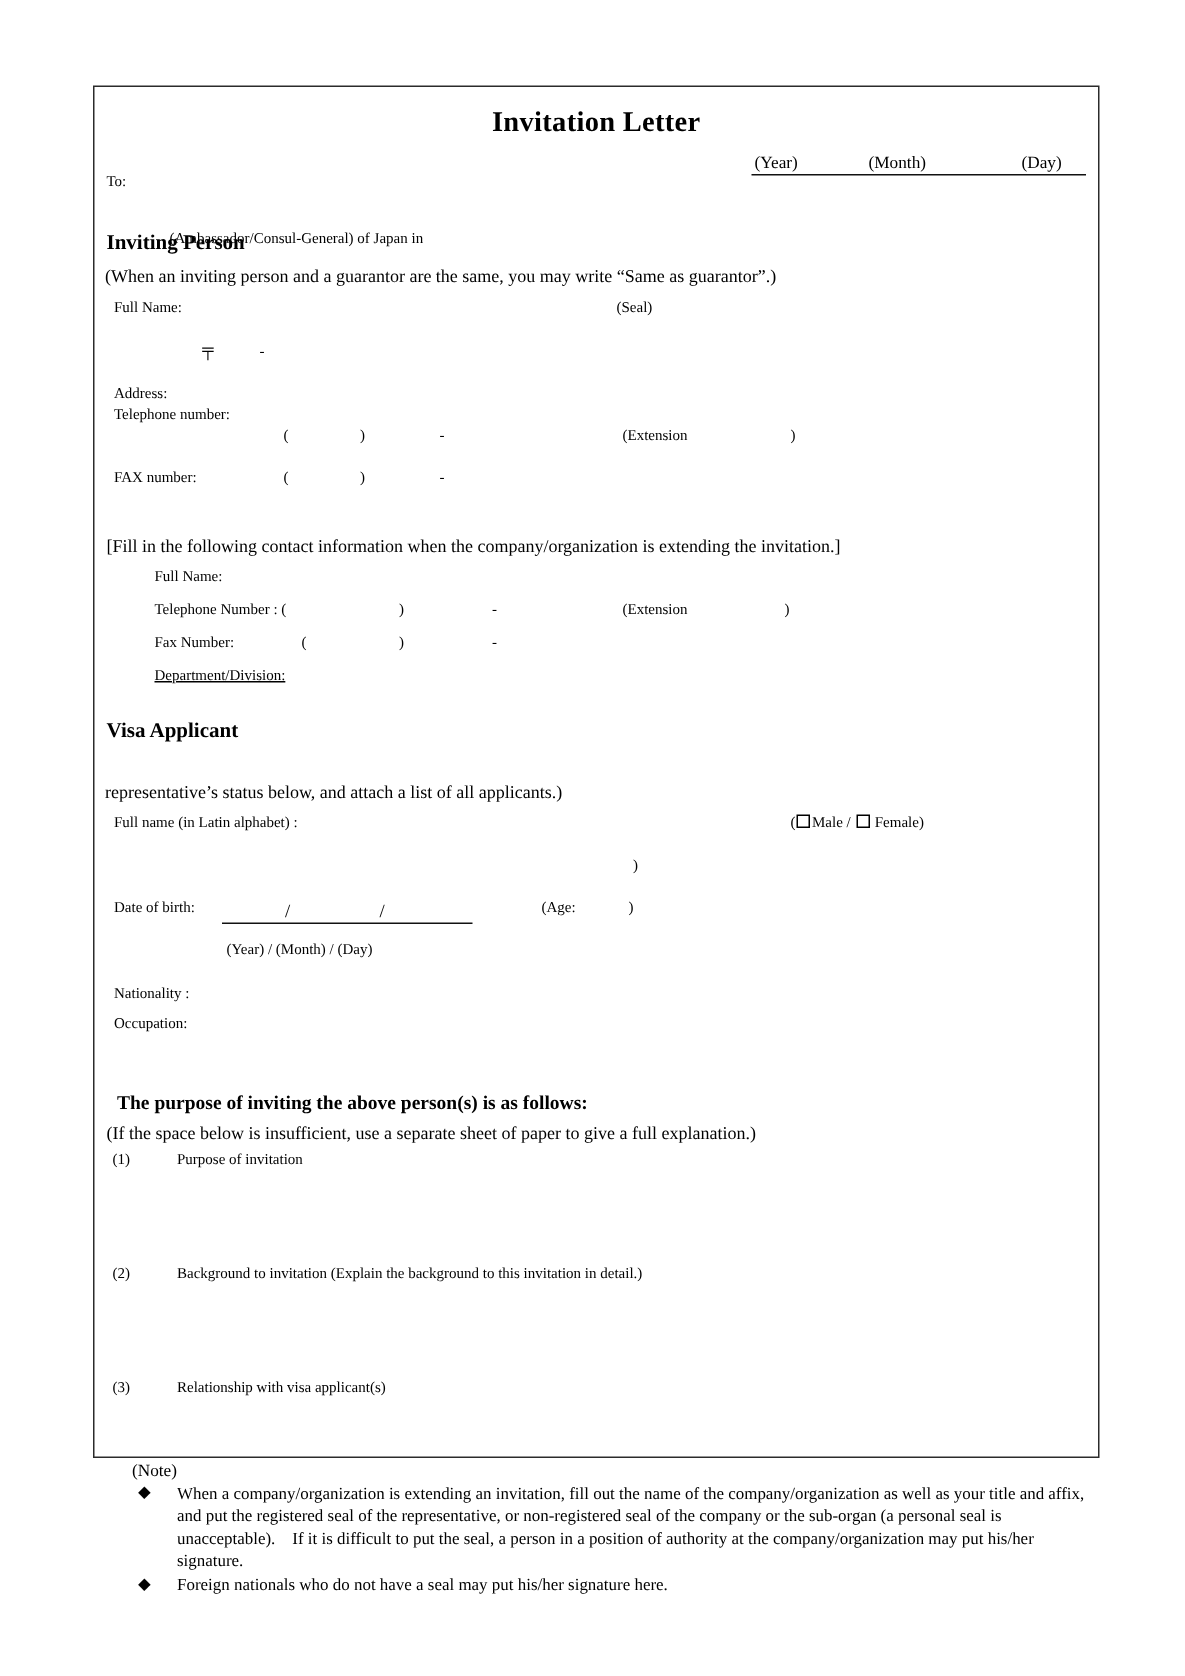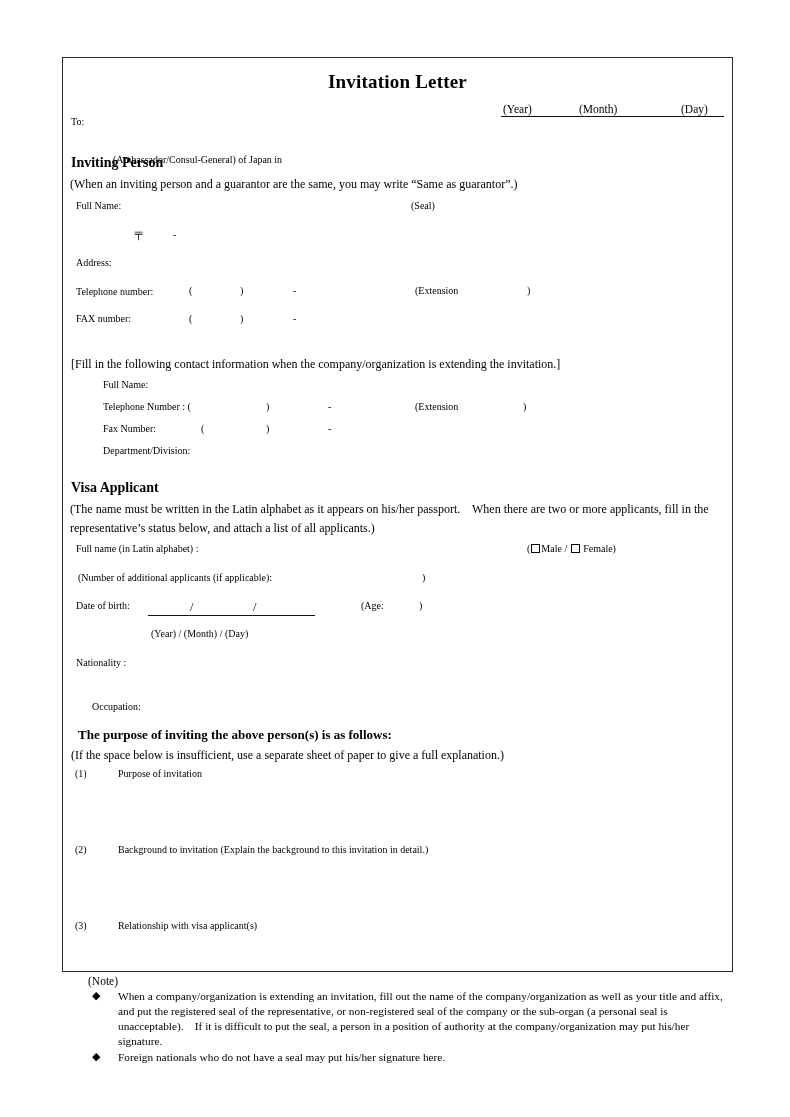--- a/index.html
+++ b/index.html
@@ -144,21 +144,21 @@
     <div class="line heading" style="left:8px; top:97px;">Inviting Person</div>
     <div class="line sz12" style="left:7px; top:119px;">(When an inviting person and a guarantor are the same, you may write “Same as guarantor”.)</div>
 
     <div class="line" style="left:13px; top:142px;">Full Name:</div>
     <div class="line" style="left:348px; top:142px;">(Seal)</div>
 
     <div class="line" style="left:13px; top:171px;margin-top:28px;">Address:</div>
     <div class="line" style="left:71px; top:171px; font-family:'DejaVu Sans',sans-serif; font-size:12px;">〒</div>
     <div class="line" style="left:110px; top:171px;">-</div>
 
-    <div class="line" style="left:13px; top:228px;">Telephone number:</div>
+    <div class="line" style="left:13px; top:213px;">Telephone number:</div>
     <div class="line" style="left:126px; top:227px;">(</div>
     <div class="line" style="left:177px; top:227px;">)</div>
     <div class="line" style="left:230px; top:227px;">-</div>
     <div class="line" style="left:352px; top:227px;">(Extension</div>
     <div class="line" style="left:464px; top:227px;">)</div>
 
     <div class="line" style="left:13px; top:255px;">FAX number:</div>
     <div class="line" style="left:126px; top:255px;">(</div>
     <div class="line" style="left:177px; top:255px;">)</div>
     <div class="line" style="left:230px; top:255px;">-</div>
@@ -170,46 +170,44 @@
     <div class="line" style="left:203px; top:343px;">)</div>
     <div class="line" style="left:265px; top:343px;">-</div>
     <div class="line" style="left:352px; top:343px;">(Extension</div>
     <div class="line" style="left:460px; top:343px;">)</div>
 
     <div class="line" style="left:40px; top:365px;">Fax Number:</div>
     <div class="line" style="left:138px; top:365px;">(</div>
     <div class="line" style="left:203px; top:365px;">)</div>
     <div class="line" style="left:265px; top:365px;">-</div>
 
-    <div class="line" style="left:40px; top:387px;">Department/Division:</div>
+    <div class="line" style="left:40px; top:387px;text-decoration:underline;">Department/Division:</div>
 
     <div class="line heading" style="left:8px; top:422px;">Visa Applicant</div>
-    <div class="line sz12" style="left:7px; top:444px;">(The name must be written in the Latin alphabet as it appears on his/her passport.&nbsp;&nbsp;&nbsp; When there are two or more applicants, fill in the</div>
     <div class="line sz12" style="left:7px; top:463px;">representative’s status below, and attach a list of all applicants.)</div>
 
     <div class="line" style="left:13px; top:485px;">Full name (in Latin alphabet) :</div>
     <div class="line" style="left:464px; top:485px;">
       <span>(</span><span class="cbox"></span><span>Male /</span> <span class="cbox"></span> <span>Female)</span>
     </div>
 
-    <div class="line" style="left:15px; top:514px;">(Number of additional applicants (if applicable):</div>
     <div class="line" style="left:359px; top:514px;">)</div>
 
     <div class="line" style="left:13px; top:542px;">Date of birth:</div>
     <div class="dob-rule" style="left:85px; top:542px; width:167px;">
       <span class="slash" style="left:42px;">/</span>
       <span class="slash" style="left:105px;">/</span>
     </div>
     <div class="line" style="left:298px; top:542px;">(Age:</div>
     <div class="line" style="left:356px; top:542px;">)</div>
 
     <div class="line" style="left:88px; top:570px;">(Year) / (Month) / (Day)</div>
 
     <div class="line" style="left:13px; top:599px;">Nationality :</div>
-    <div class="line" style="left:13px; top:643px;margin-left:16px;">Occupation:</div>
+    <div class="line" style="left:13px; top:619px;">Occupation:</div>
 
     <div class="line bold" style="left:15px; top:669px; font-size:13px;">The purpose of inviting the above person(s) is as follows:</div>
     <div class="line sz12" style="left:8px; top:690px;">(If the space below is insufficient, use a separate sheet of paper to give a full explanation.)</div>
 
     <div class="line" style="left:12px; top:710px;">(1)</div>
     <div class="line" style="left:55px; top:710px;">Purpose of invitation</div>
 
     <div class="line" style="left:12px; top:786px;">(2)</div>
     <div class="line" style="left:55px; top:786px;">Background to invitation (Explain the background to this invitation in detail.)</div>
 

